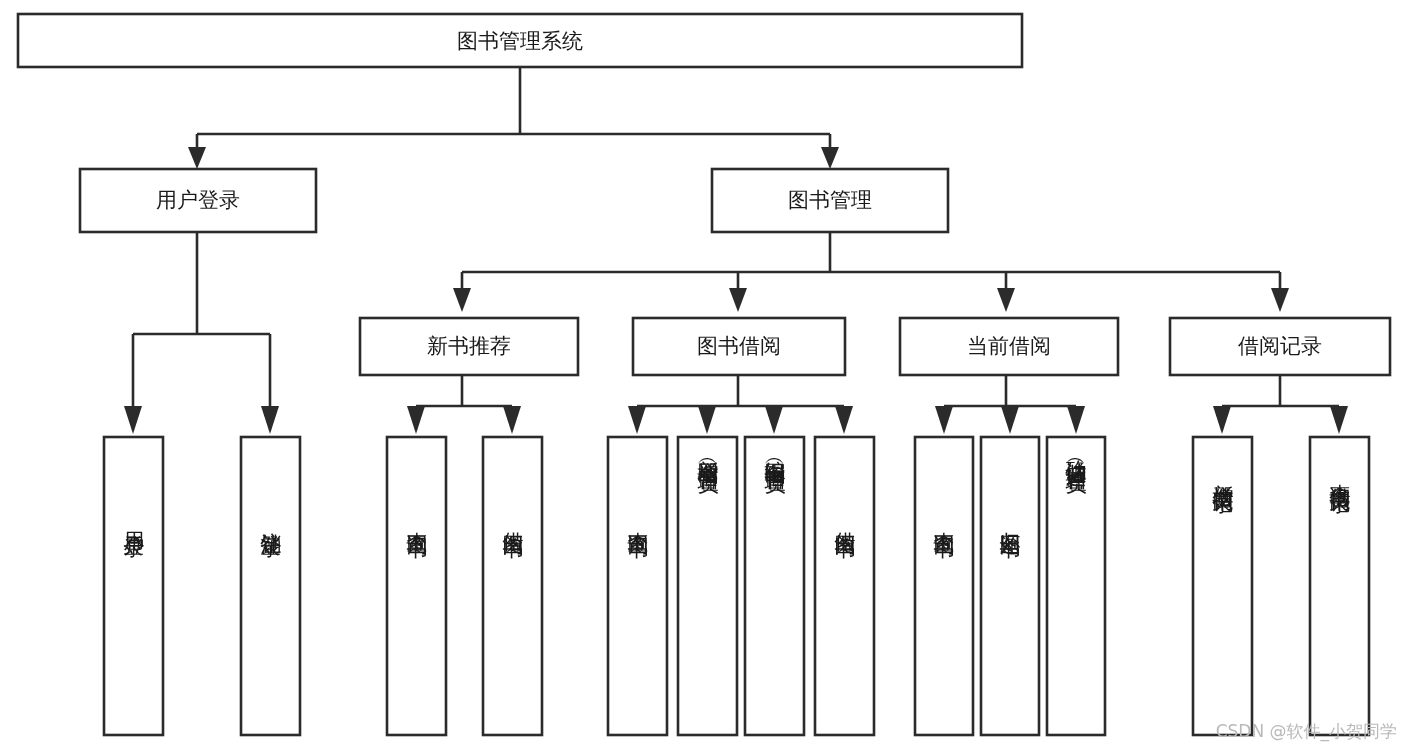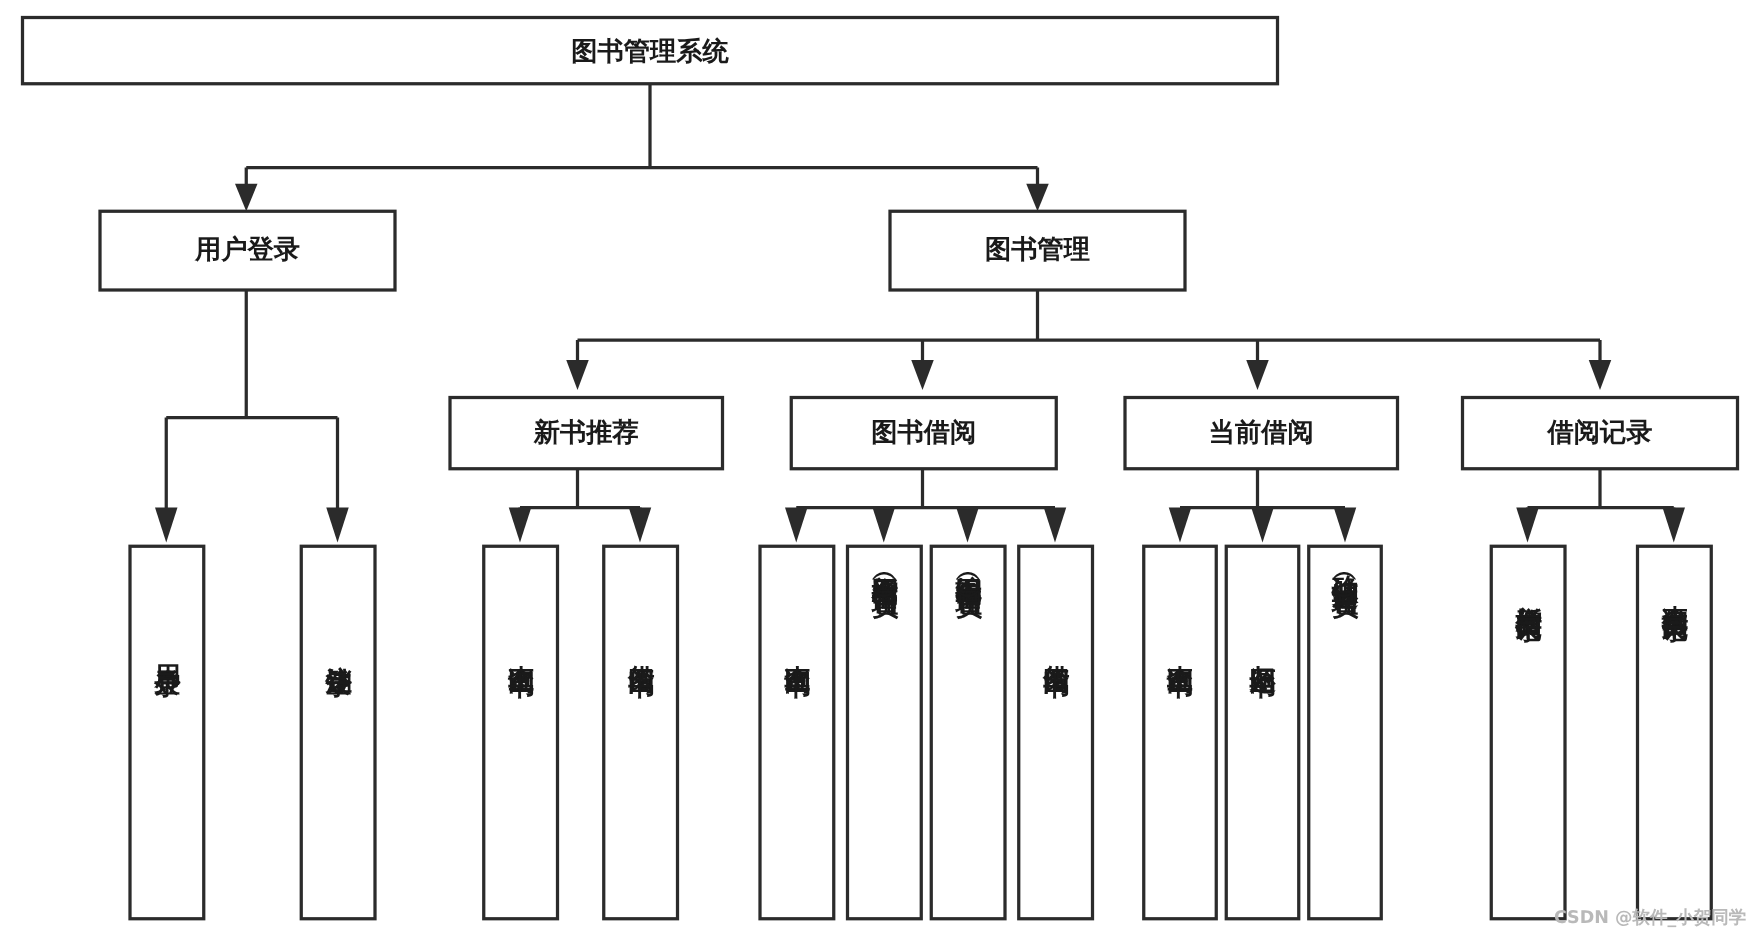--- a/index.html
+++ b/index.html
@@ -11,21 +11,20 @@
     width: 1405px;
     height: 747px;
     font-family: "DejaVu Sans", "Liberation Sans", sans-serif;
     overflow: hidden;
   }
   #diagram-root {
     position: relative;
     width: 1405px;
     height: 747px;
     background: #ffffff;
-    font-weight: bold;
   }
   svg.diagram-canvas {
     position: absolute;
     left: 0;
     top: 0;
     width: 1405px;
     height: 747px;
   }
   .node-box {
     fill: #ffffff;
@@ -60,21 +59,21 @@
     color: #1a1a1a;
     white-space: nowrap;
     transform: translateX(-50%);
     pointer-events: none;
   }
   .watermark {
     position: absolute;
     right: 8px;
     bottom: 4px;
     font-family: "DejaVu Sans", "Liberation Sans", sans-serif;
-    font-size: 14px;
+    font-size: 17px;
     color: #b9b9b9;
     white-space: nowrap;
     pointer-events: none;
     margin-top: 15px;
   }
 </style>
 </head>
 <body>
 
 <div id="diagram-root">

